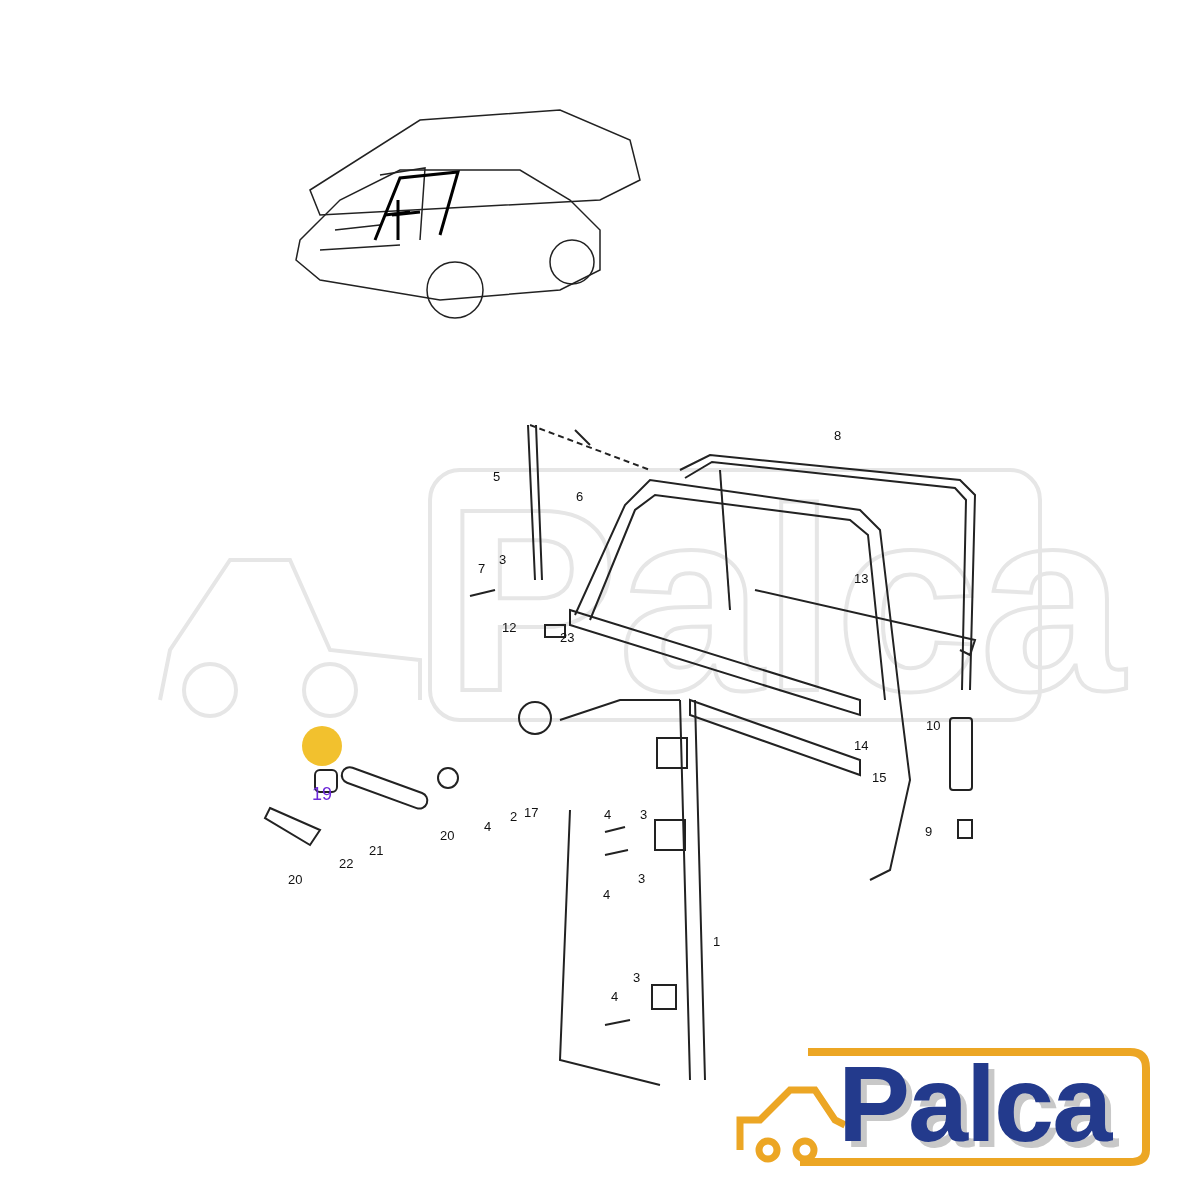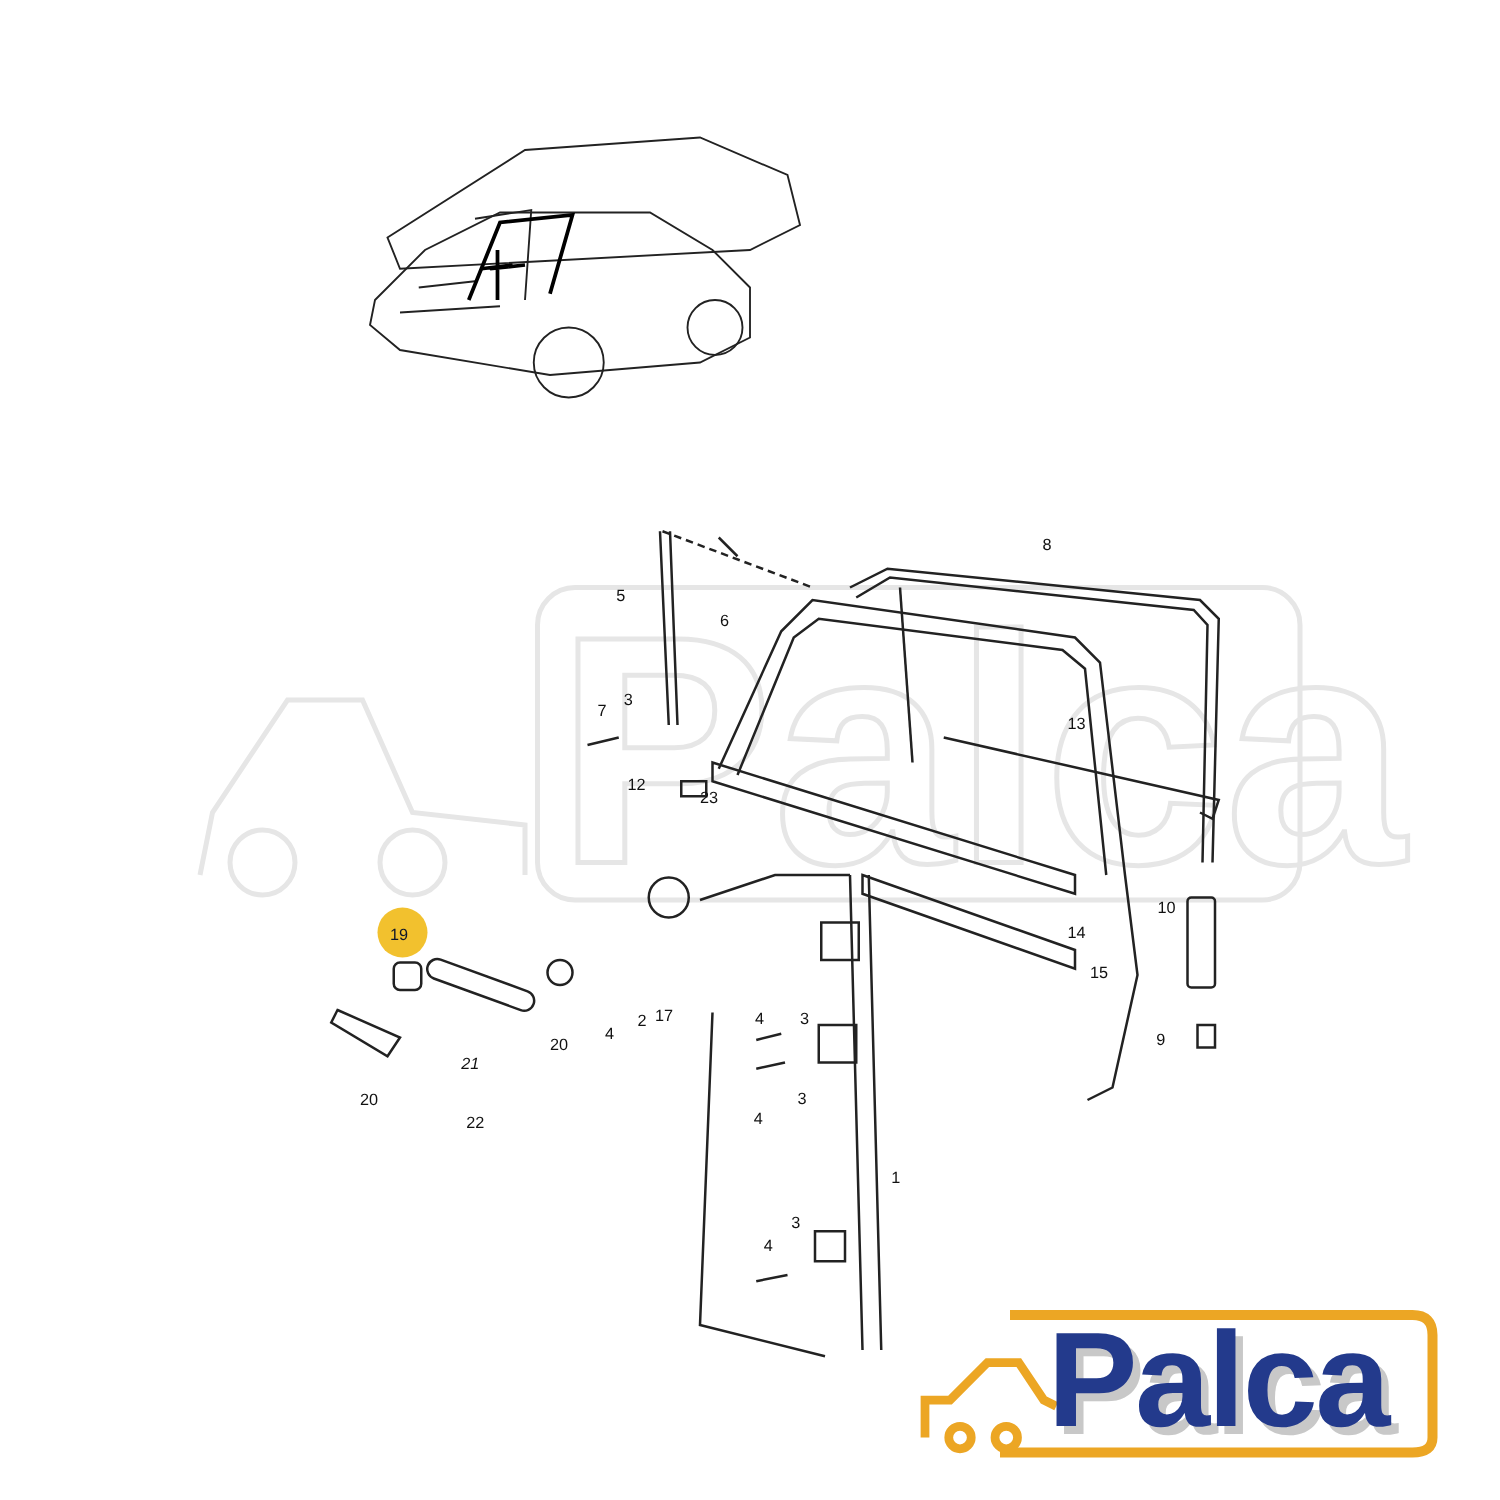--- a/index.html
+++ b/index.html
@@ -1,20 +1,20 @@
 <!DOCTYPE html>
 <html><head>
 <meta charset="utf-8">
 <style>
   html,body{margin:0;padding:0;background:#fff;}
   body{width:1200px;height:1200px;position:relative;overflow:hidden;font-family:"Liberation Sans",sans-serif;}
   .layer{position:absolute;left:0;top:0;width:1200px;height:1200px;}
   .callout{position:absolute;font-size:13px;color:#111;font-family:"Liberation Sans",sans-serif;line-height:1;}
   .hl{position:absolute;left:302px;top:726px;width:40px;height:40px;border-radius:50%;background:#f2c12e;}
-  .hl-label{position:absolute;left:312px;top:740px;font-size:13px;color:#0f172a;}
+  .hl-label{position:absolute;left:312px;top:784px;font-size:18px;color:#6d28d9;}
   .logo-text{position:absolute;left:838px;top:1050px;font-size:108px;font-weight:bold;color:#233a8c;letter-spacing:-2px;line-height:1;text-shadow:6px 6px 0 #c8c8c8;font-family:"Liberation Sans",sans-serif;}
 </style>
 </head>
 <body>
 
 <svg class="layer" viewBox="0 0 1200 1200">
   <g fill="none" stroke="#e6e6e6" stroke-width="4">
     <rect x="430" y="470" width="610" height="250" rx="30"></rect>
     <path d="M160 700 L170 650 L230 560 L290 560 L330 650 L420 660 L420 700"></path>
     <circle cx="210" cy="690" r="26"></circle>
@@ -95,22 +95,22 @@
     <div class="callout" style="left: 502px; top: 621px;">12</div>
     <div class="callout" style="left: 521px; top: 631px; margin-left: 39px;">23</div>
     <div class="callout" style="left: 926px; top: 719px;">10</div>
     <div class="callout" style="left: 854px; top: 739px;">14</div>
     <div class="callout" style="left: 872px; top: 755px; margin-top: 16px;">15</div>
     <div class="callout" style="left: 925px; top: 825px;">9</div>
     <div class="callout" style="left: 524px; top: 806px;">17</div>
     <div class="callout" style="left: 510px; top: 810px;">2</div>
     <div class="callout" style="left: 484px; top: 820px;">4</div>
     <div class="callout" style="left: 440px; top: 829px;">20</div>
-    <div class="callout" style="left: 369px; top: 844px; font-style: italic;">21</div>
-    <div class="callout" style="left: 339px; top: 891px; margin-left: 34px;">22</div>
+    <div class="callout" style="left: 369px; top: 844px;">21</div>
+    <div class="callout" style="left: 339px; top: 857px;">22</div>
     <div class="callout" style="left: 288px; top: 873px;">20</div>
     <div class="callout" style="left: 604px; top: 808px;">4</div>
     <div class="callout" style="left: 640px; top: 808px;">3</div>
     <div class="callout" style="left: 603px; top: 888px;">4</div>
     <div class="callout" style="left: 638px; top: 872px;">3</div>
     <div class="callout" style="left: 713px; top: 935px;">1</div>
     <div class="callout" style="left: 633px; top: 971px;">3</div>
     <div class="callout" style="left: 611px; top: 990px;">4</div>
   </div>
 

